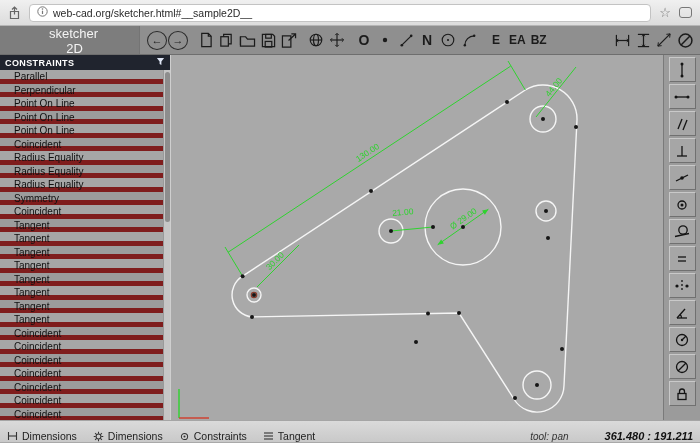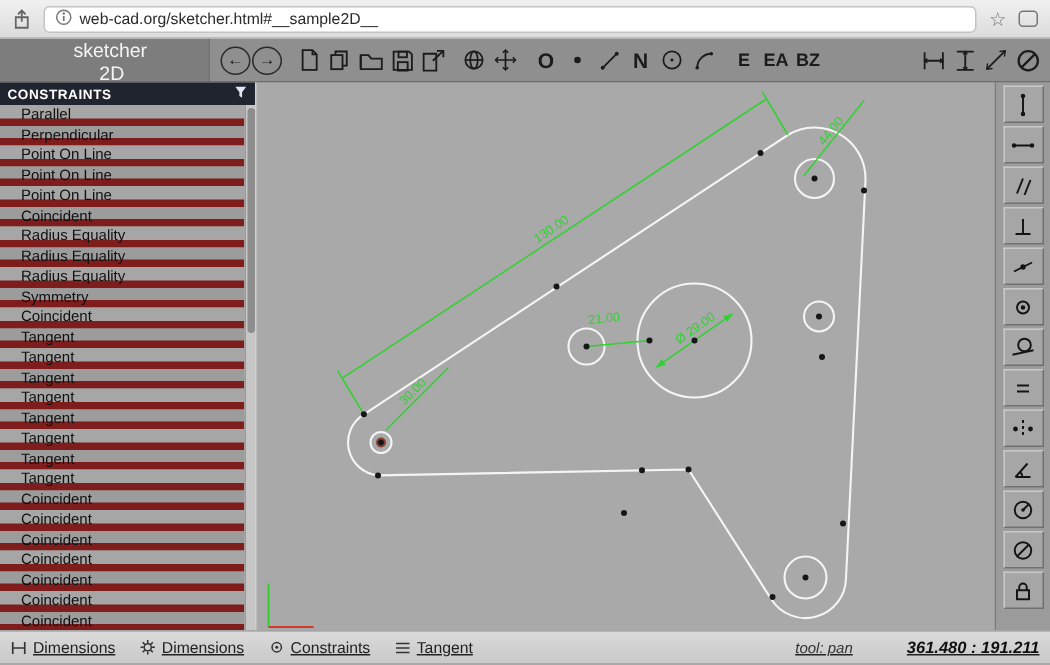--- a/index.html
+++ b/index.html
@@ -64,22 +64,22 @@
   .right-toolbar { width:37px; background:#9b9b9b; border-left:1px solid #7a7a7a;
     display:flex; flex-direction:column; align-items:center; padding-top:2px;
     gap:2px; }
   .rtb-btn { width:27px; height:25px; background:#a6a6a6;
     border:1px solid; border-color:#c9c9c9 #707070 #707070 #c9c9c9;
     display:flex; align-items:center; justify-content:center; }
   .rtb-btn svg { stroke:#141414; fill:none; stroke-width:1.3; }
 
   
   .status-bar { height:22px; background:linear-gradient(#dadada,#c9c9c9);
-    border-top:1px solid #a5a5a5; display:flex; align-items:center;
-    padding:0 7px; font-size:10.5px; color:#222;text-decoration:underline; }
+    border-top:1px solid #a5a5a5; display:flex; align-items:flex-end;
+    padding:0 7px; font-size:10.5px; color:#222; }
   .status-tab { display:flex; align-items:center; gap:4px; margin-right:16px; }
   .status-tab svg { stroke:#333; fill:none; stroke-width:1.1; }
   .status-right { margin-left:auto; display:flex; align-items:baseline; gap:8px; }
   .tool-label { font-style:italic; color:#333; font-size:10px; }
   .coords { font-weight:bold; font-style:italic; color:#111; font-size:11px;margin-left:28px; }
 </style>
 </head>
 <body>
 
 <div class="browser-bar">

